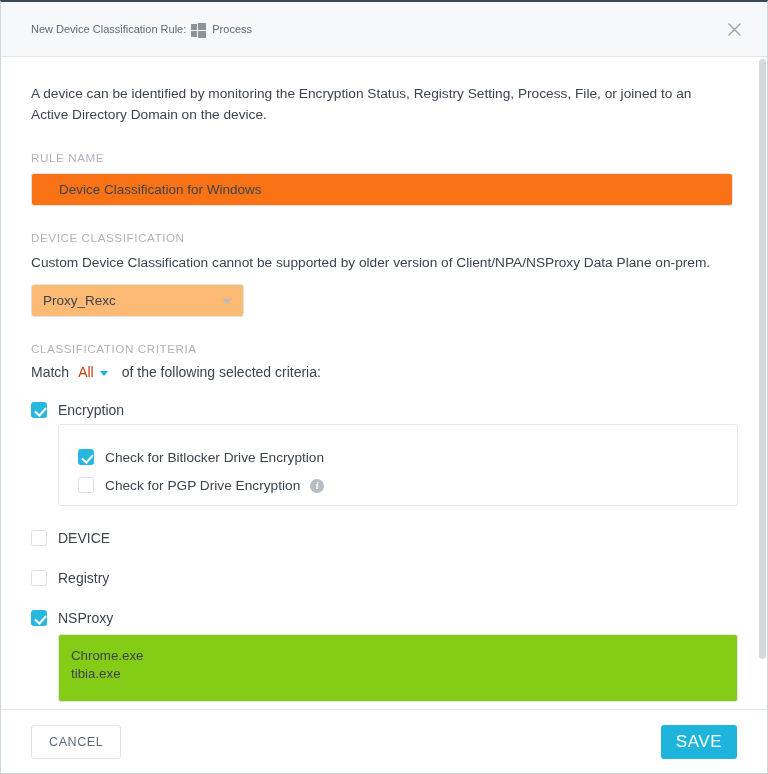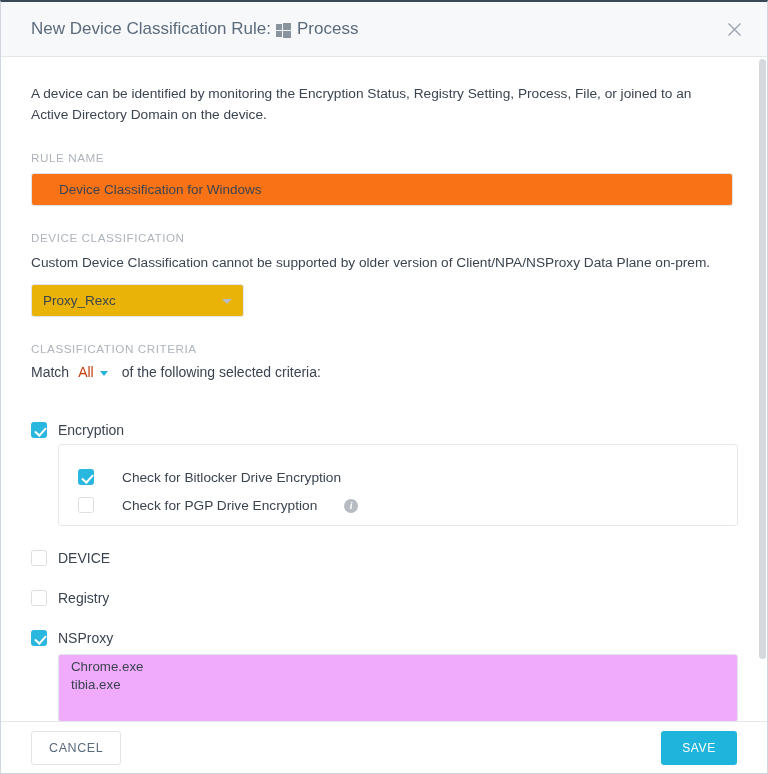--- a/index.html
+++ b/index.html
@@ -27,21 +27,21 @@
   .modal-header {
     flex: 0 0 auto;
     height: 55px;
     background: #f7f8f9;
     border-bottom: 1px solid #e3e7ea;
     display: flex;
     align-items: center;
     padding: 0 18px 0 30px;
   }
   .modal-title {
-    font-size: 17px;
+    font-size: 11px;
     color: #5b6b7c;
     font-weight: 400;
     display: flex;
     align-items: center;
     white-space: nowrap;
   }
   .win-icon {
     display: inline-block;
     width: 15px; height: 14px;
     margin: 0 6px 0 5px;
@@ -114,21 +114,21 @@
     margin: 0 0 11px 0;
     line-height: 20px;
   }
 
   .select-box {
     position: relative;
     width: 213px;
     height: 33px;
     border: 1px solid #e1e5e9;
     border-radius: 3px;
-    background: #eab308;
+    background: #fdba74;
     display: flex;
     align-items: center;
     padding: 0 11px;
     cursor: pointer;
   }
   .select-value {
     font-size: 13.5px;
     color: #3c4450;
   }
   .caret {
@@ -142,21 +142,21 @@
     border-top: 5px solid #b6bcc3;
   }
 
   .section-gap { height: 25px; }
 
   .match-row {
     display: flex;
     align-items: center;
     font-size: 14px;
     color: #3c4450;
-    margin-bottom: 28px;
+    margin-bottom: 8px;
   }
   .match-select {
     display: inline-flex;
     align-items: center;
     color: #c2410c;
     cursor: pointer;
     margin: 0 14px 0 9px;
     font-size: 14px;
   }
   .match-caret {
@@ -205,21 +205,21 @@
   }
 
   .sub-panel {
     margin: 6px 0 0 27px;
     width: 680px;
     border: 1px solid #e6e9ec;
     border-radius: 3px;
     background: #fff;
     padding: 12px 0 12px 19px;
   }
-  .sub-panel .cb-row { height: 28px; gap: 17px; }
+  .sub-panel .cb-row { height: 28px; }
   .sub-panel .cb-label { font-size: 13.7px; }
 
   .info-icon {
     width: 14px; height: 14px;
     border-radius: 50%;
     background: #b7bcc2;
     color: #fff;
     font-size: 10px;
     font-style: italic;
     font-weight: 700;
@@ -231,22 +231,22 @@
     cursor: pointer;
     line-height: 1;
   }
 
   .textarea-box {
     margin: 8px 0 0 27px;
     width: 680px;
     height: 68px;
     border: 1px solid #e1e5e9;
     border-radius: 3px;
-    background: #f0abfc;
-    padding: 3px 12px;
+    background: #84cc16;
+    padding: 12px 12px;
     font-size: 13.3px;
     color: #3c4450;
     line-height: 18px;
     white-space: pre;
     font-family: "Liberation Sans", sans-serif;
     resize: none;
     outline: none;
     overflow: hidden;
   }
 
@@ -266,21 +266,21 @@
     width: 7px;
     height: 600px;
     background: #d5d9dd;
     border-radius: 4px;
     cursor: pointer;
   }
 
   
   .modal-footer {
     flex: 0 0 auto;
-    height: 52px;
+    height: 64px;
     border-top: 1px solid #e3e7ea;
     background: #ffffff;
     display: flex;
     align-items: center;
     padding: 9px 30px;
   }
   .btn-cancel {
     height: 34px;
     padding: 0 17px;
     border: 1px solid #e1e5e9;
@@ -293,21 +293,21 @@
     font-family: "Liberation Sans", sans-serif;
   }
   .btn-save {
     margin-left: auto;
     height: 34px;
     width: 76px;
     border: none;
     border-radius: 3px;
     background: #1fb4dc;
     color: #fff;
-    font-size: 12px;
+    font-size: 17px;
     letter-spacing: 0.6px;
     cursor: pointer;
     font-family: "Liberation Sans", sans-serif;
   }
 </style>
 </head>
 <body>
 
 <div class="modal">
 

